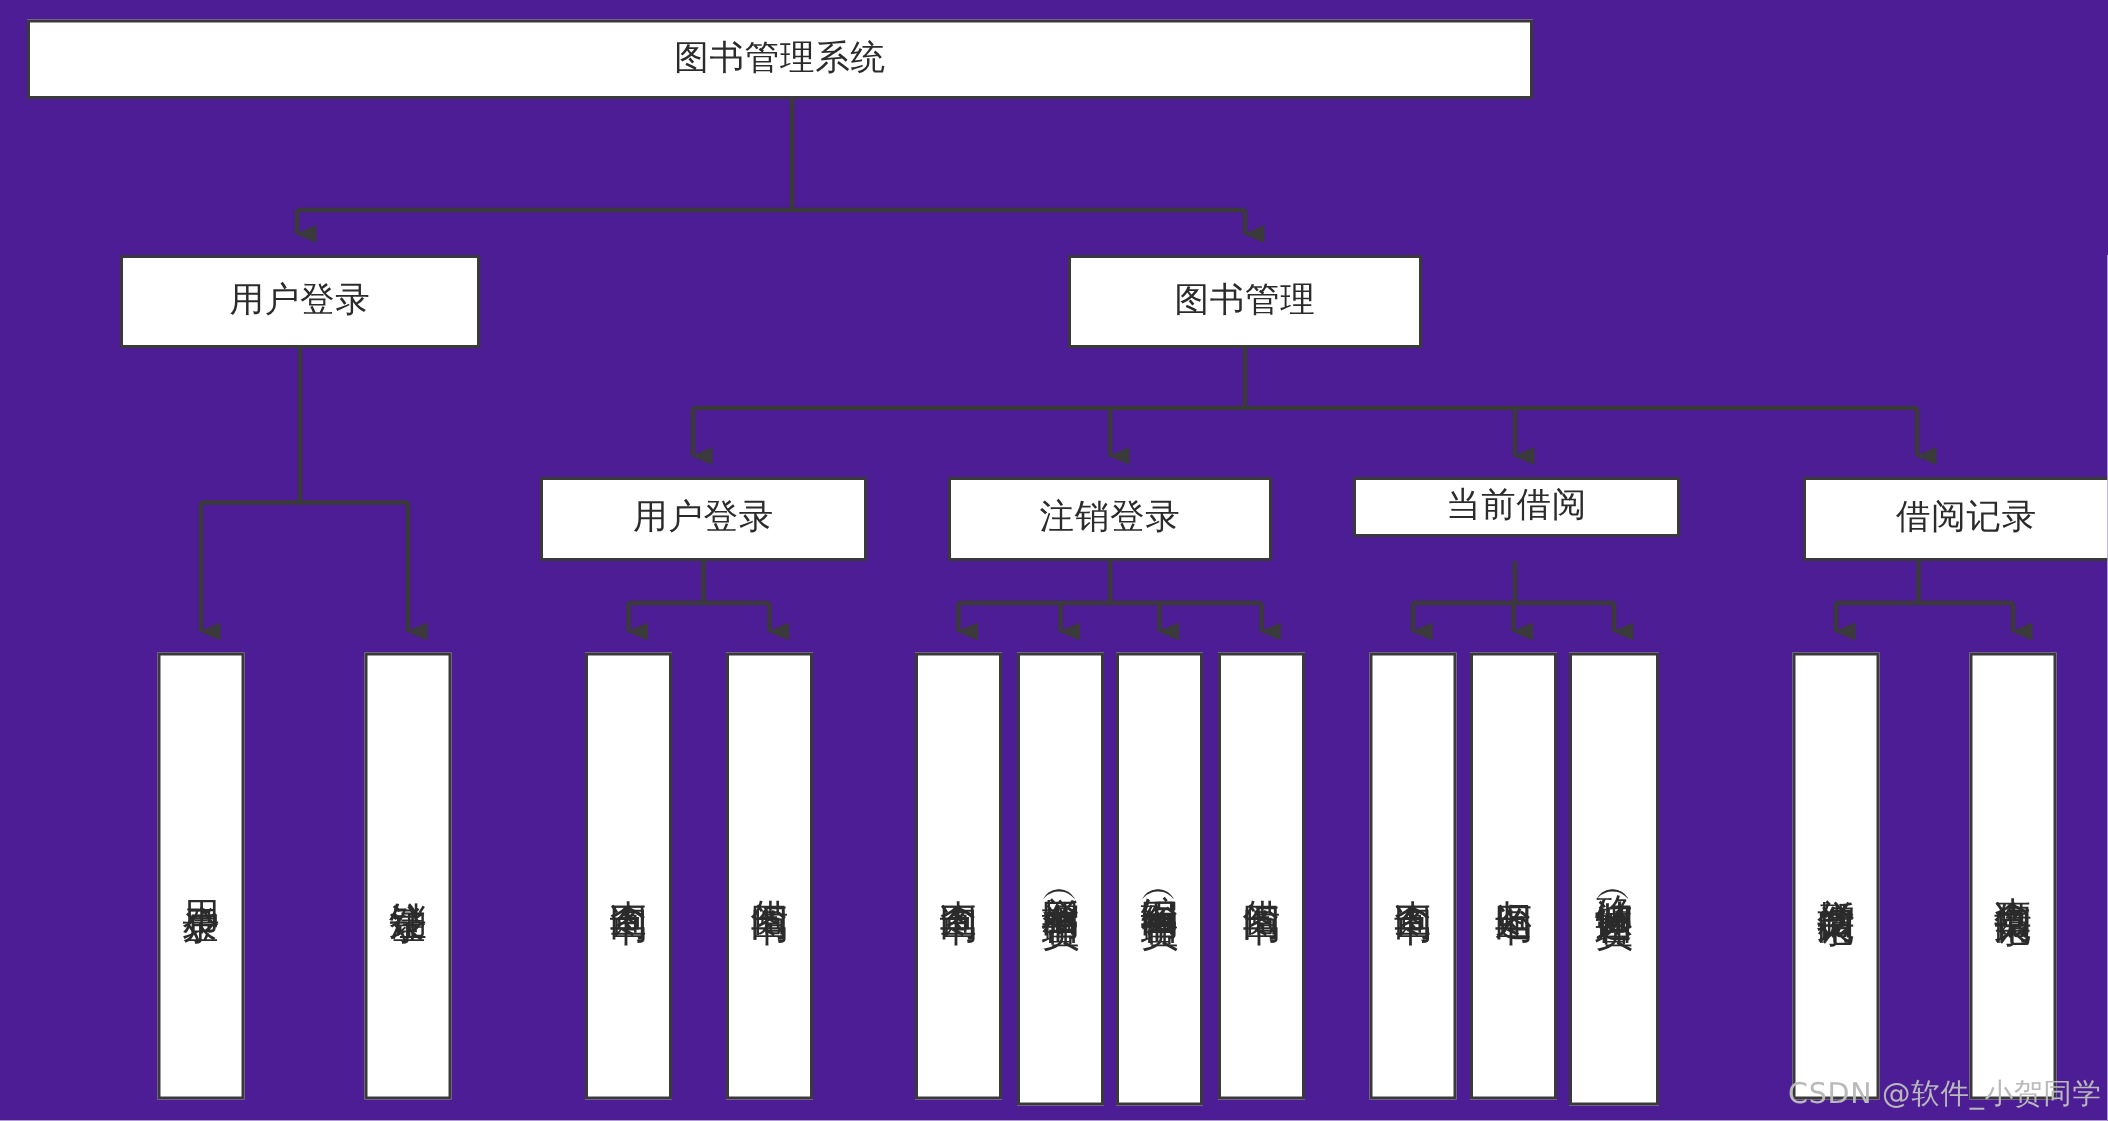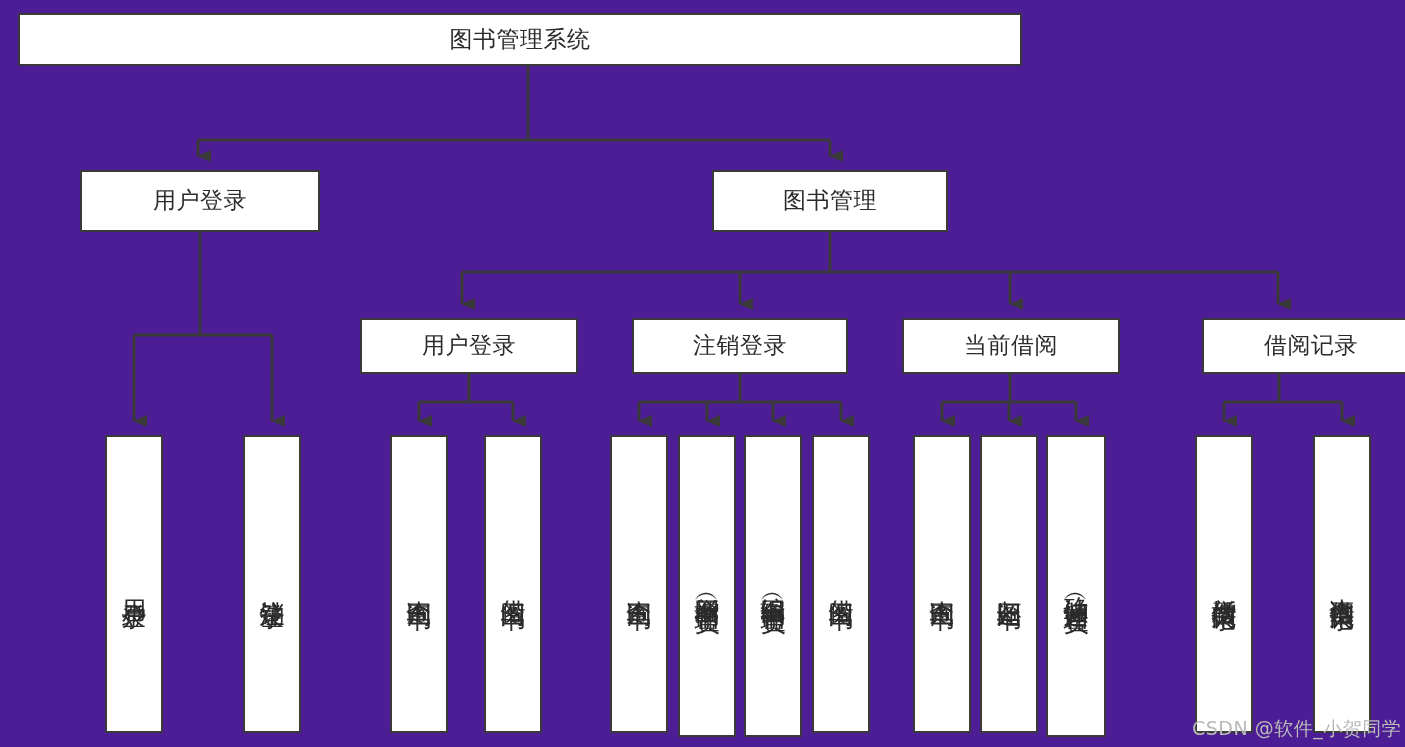--- a/index.html
+++ b/index.html
@@ -130,21 +130,21 @@
   <div class="node horiz" style="left: 712px; top: 170px; width: 236px; height: 62px; border-color: rgb(58, 58, 58); background: rgb(255, 255, 255); color: rgb(43, 43, 43);">
     <span class="label">图书管理</span>
   </div>
 
   <div class="node horiz" style="left: 360px; top: 318px; width: 218px; height: 56px; border-color: rgb(58, 58, 58); background: rgb(255, 255, 255); color: rgb(43, 43, 43);">
     <span class="label">用户登录</span>
   </div>
   <div class="node horiz" style="left: 632px; top: 318px; width: 216px; height: 56px; border-color: rgb(58, 58, 58); background: rgb(255, 255, 255); color: rgb(43, 43, 43);">
     <span class="label">注销登录</span>
   </div>
-  <div class="node horiz" style="left: 902px; top: 318px; width: 218px; height: 56px; border-color: rgb(58, 58, 58); background: rgb(255, 255, 255); color: rgb(43, 43, 43);">
+  <div class="node horiz" style="left: 902px; top: 318px; width: 218px; height: 40px; border-color: rgb(58, 58, 58); background: rgb(255, 255, 255); color: rgb(43, 43, 43);">
     <span class="label">当前借阅</span>
   </div>
   <div class="node horiz" style="left: 1170px; top: 318px; width: 218px; height: 56px; border-color: rgb(58, 58, 58); background: rgb(255, 255, 255); color: rgb(43, 43, 43); margin-left: 32px;">
     <span class="label">借阅记录</span>
   </div>
 
   <div class="node vert" style="left: 105px; top: 435px; width: 58px; height: 298px; border-color: rgb(58, 58, 58); background: rgb(255, 255, 255); color: rgb(43, 43, 43);">
     <span class="label">用户登录</span>
   </div>
   <div class="node vert" style="left: 243px; top: 435px; width: 58px; height: 298px; border-color: rgb(58, 58, 58); background: rgb(255, 255, 255); color: rgb(43, 43, 43);">

